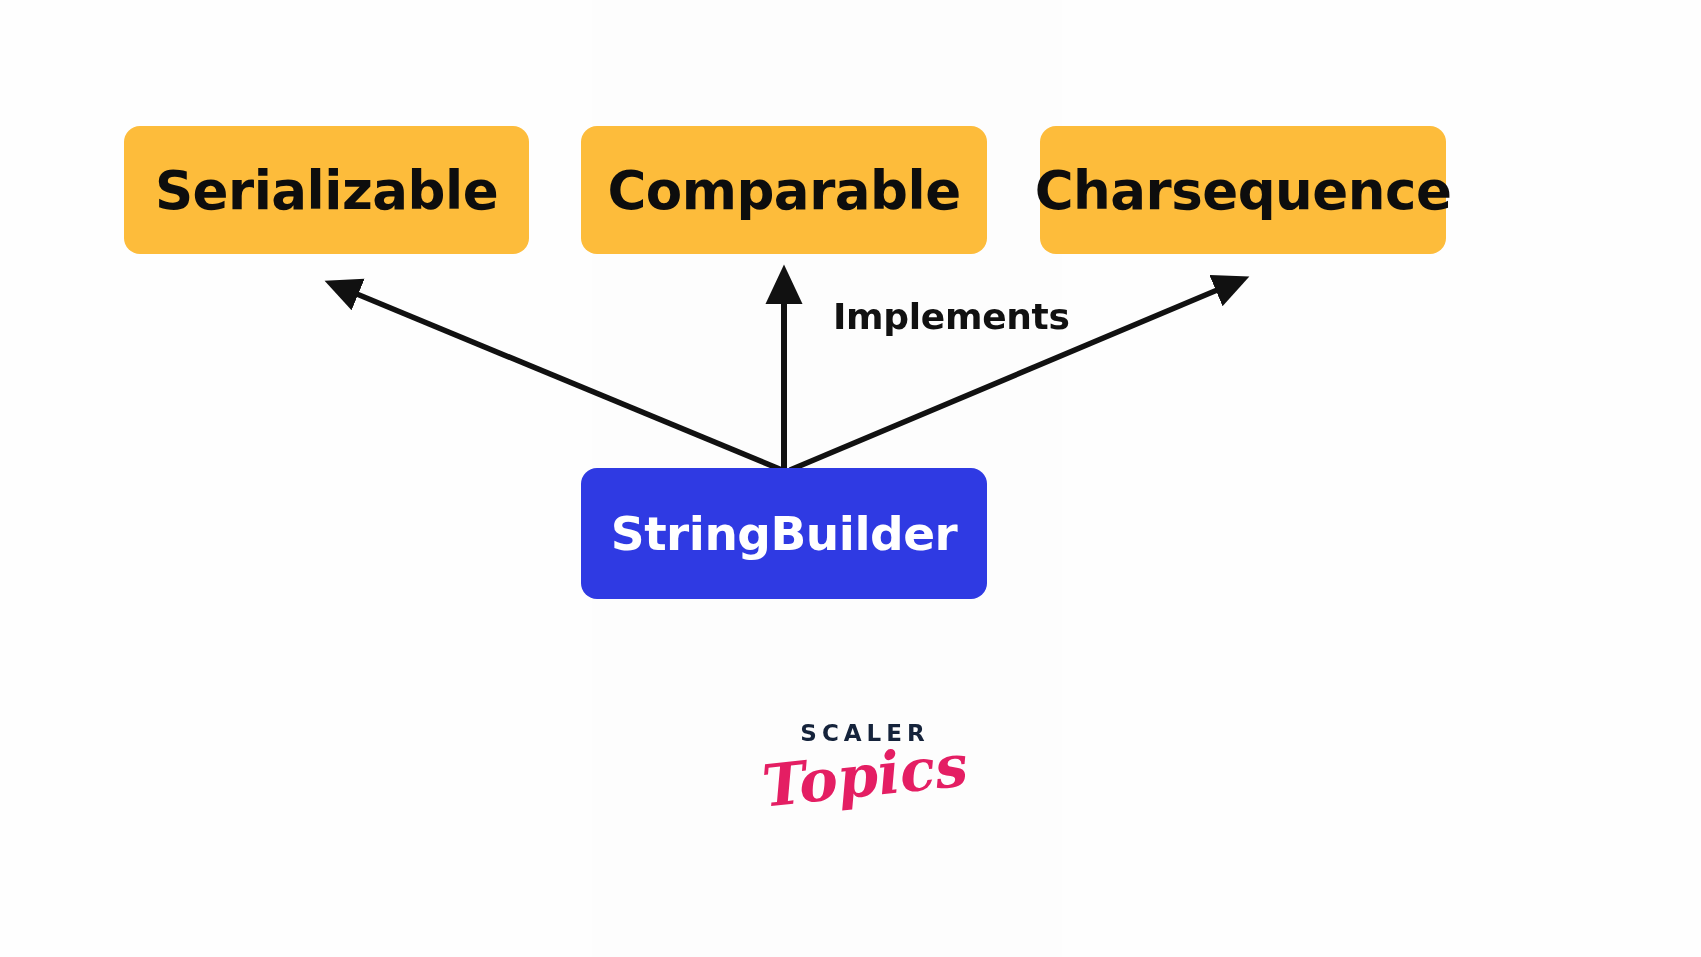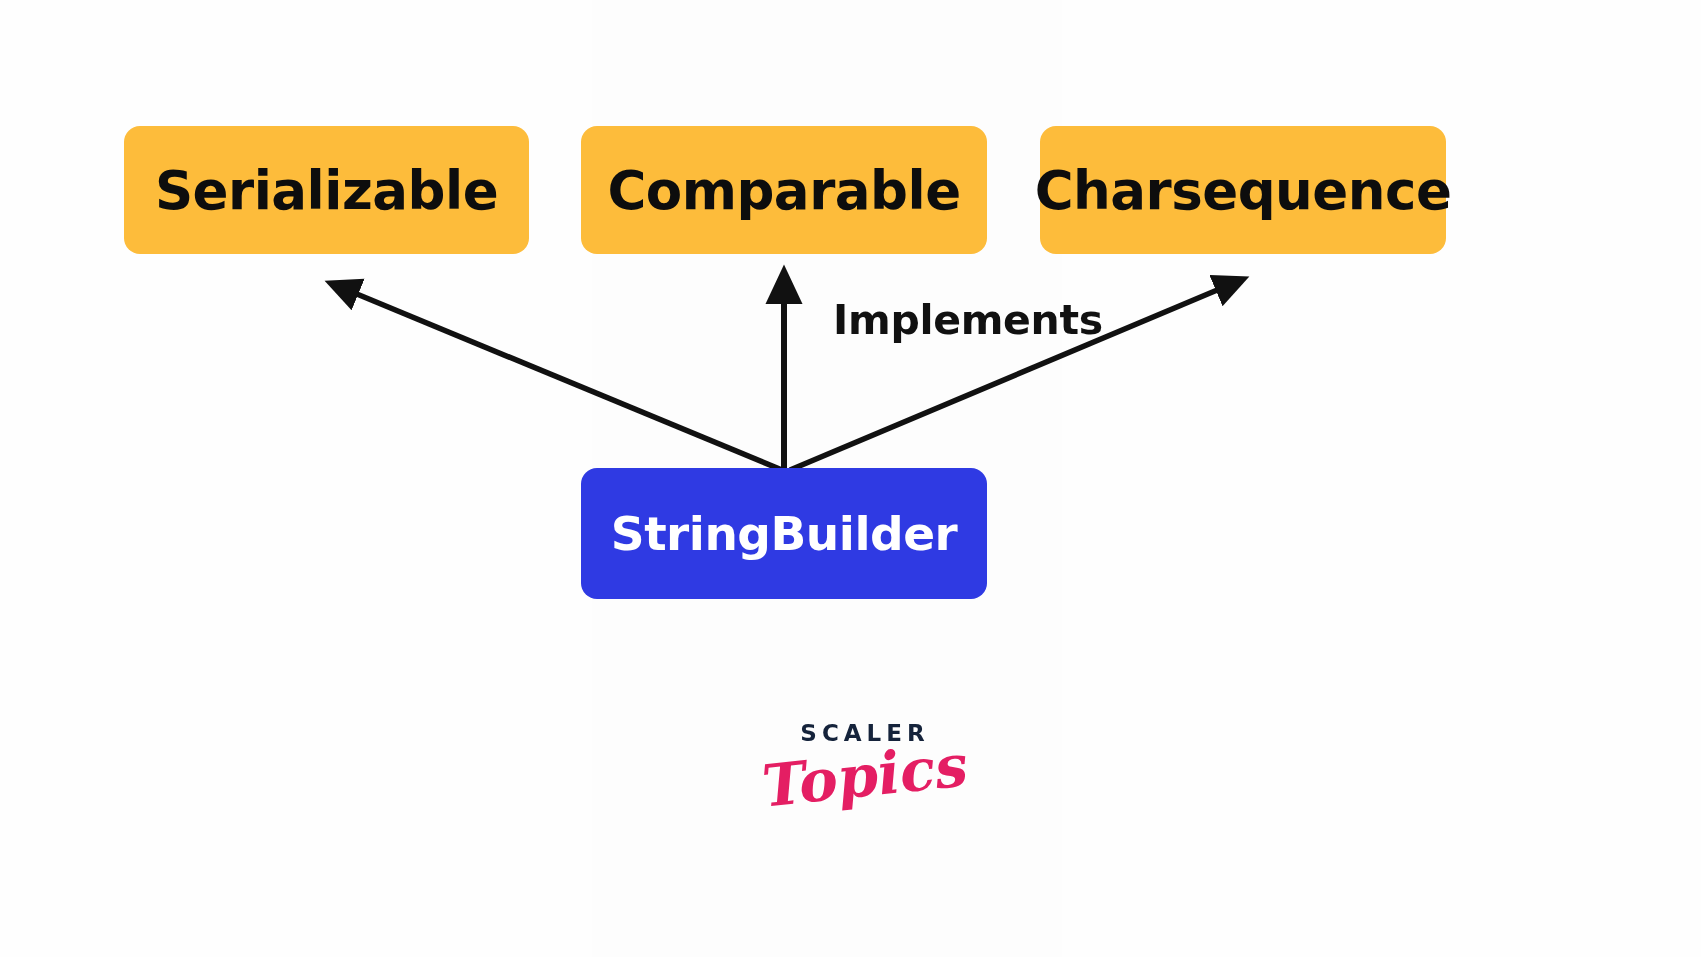--- a/index.html
+++ b/index.html
@@ -60,21 +60,21 @@
   #edges {
     position: absolute;
     left: 0;
     top: 0;
     width: 1701px;
     height: 957px;
     pointer-events: none;
   }
   .edge-label {
     position: absolute;
-    font-size: 41px;
+    font-size: 36px;
     font-weight: 700;
     color: #111111;
     letter-spacing: -0.3px;
     white-space: nowrap;
   }
   .logo {
     position: absolute;
     left: 700px;
     top: 722px;
     width: 330px;

